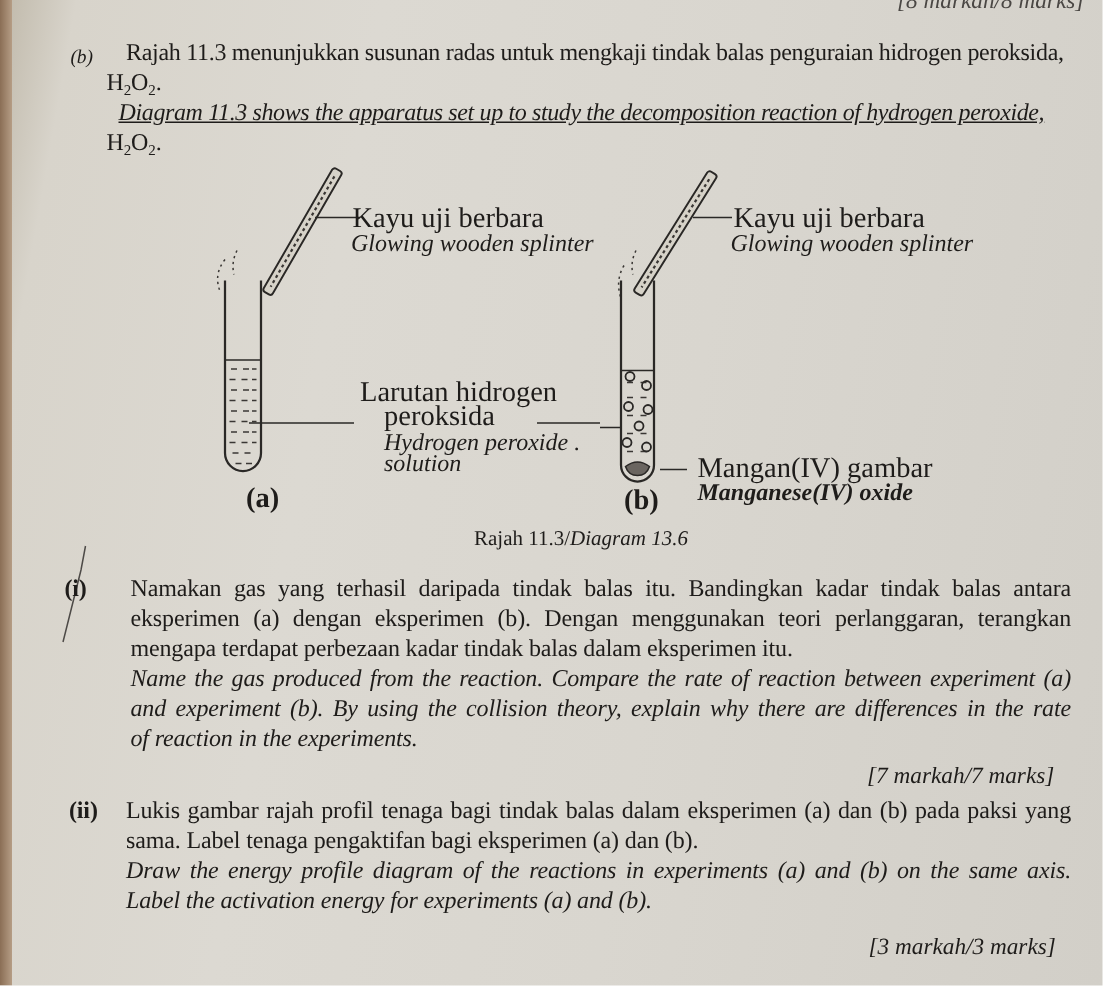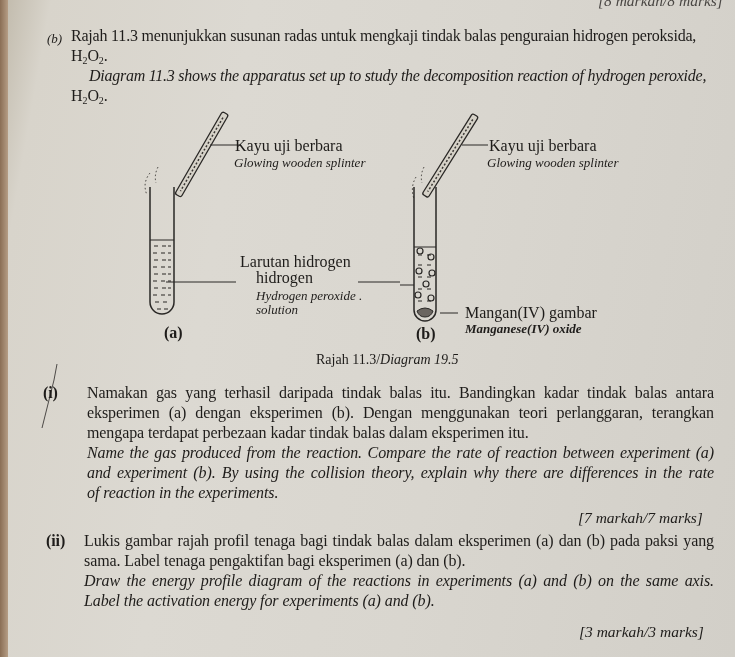--- a/index.html
+++ b/index.html
@@ -6,38 +6,38 @@
   body {
     width: 735px; height: 657px; overflow: hidden; position: relative;
     background: linear-gradient(100deg, #bfb8a9 0%, #d8d4cb 6%, #dcd9d2 30%, #d9d6cf 60%, #d2cfc8 100%);
     font-family: "Liberation Serif", serif; color: #1e1c1a;
   }
   .edge { position:absolute; left:0; top:0; width:8px; height:657px; background: linear-gradient(90deg,#8a6e55,#b59d85); }
   .abs { position:absolute; white-space:nowrap; }
   .it { font-style: italic; }
   .marks { font-size: 15.5px; }
   .q-text { font-size: 16px; line-height: 20px; letter-spacing: -0.1px; }
-  .lbl { font-size: 16px; line-height: 16px; }
-  .lbl-it { font-size: 13px; line-height: 15px; font-style: italic; }
+  .lbl { font-size: 19px; line-height: 16px; }
+  .lbl-it { font-size: 16px; line-height: 15px; font-style: italic; }
   .caption { font-size: 14px; }
   .sub { font-size: 10px; vertical-align: -3px; }
   .justify { text-align: justify; text-align-last: justify; white-space: normal; }
   svg { position:absolute; }
 </style>
 </head>
 <body>
 
 <div class="edge"></div>
 
 <div class="abs marks it" style="left:598px; top:-8px; color:#4a4744;">[8 markah/8 marks]</div>
 
 <div class="abs q-text" style="left:47px; top:28px;"><span class="it" style="font-size:13px;">(b)</span></div>
-<div class="abs q-text" style="left:71px; top:26px; letter-spacing:-0.2px;">Rajah 11.3 menunjukkan susunan radas untuk mengkaji tindak balas penguraian hidrogen peroksida,</div>
+<div class="abs q-text" style="left:84px; top:26px; letter-spacing:-0.2px;">Rajah 11.3 menunjukkan susunan radas untuk mengkaji tindak balas penguraian hidrogen peroksida,</div>
 <div class="abs q-text" style="left:71px; top:46px;"><span>H</span><span class="sub">2</span><span>O</span><span class="sub">2</span><span>.</span></div>
-<div class="abs q-text it" style="left:89px; top:66px; letter-spacing:-0.25px;">Diagram 11.3 shows the apparatus set up to study the decomposition reaction of hydrogen peroxide,</div>
+<div class="abs q-text it" style="left:79px; top:66px; letter-spacing:-0.25px;text-decoration:underline;">Diagram 11.3 shows the apparatus set up to study the decomposition reaction of hydrogen peroxide,</div>
 <div class="abs q-text" style="left:71px; top:86px;"><span>H</span><span class="sub">2</span><span>O</span><span class="sub">2</span><span>.</span></div>
 
 <svg style="left:140px; top:105px;" width="260" height="230">
 
   <g transform="translate(85,8) rotate(30)">
     <rect x="-3" y="0" width="7" height="95" fill="#d6d2c8" stroke="#2a2826" stroke-width="1.3" rx="2"></rect>
     <line x1="0.5" y1="5" x2="0.5" y2="90" stroke="#3a3734" stroke-width="1.5" stroke-dasharray="2,2"></line>
   </g>
 
   <path d="M10 68 q-8 10 -3 22 M18 62 q-4 8 -2 16" fill="none" stroke="#3a3734" stroke-width="1" stroke-dasharray="1.5,2.5"></path>
@@ -77,21 +77,21 @@
     <line x1="17" y1="204" x2="21" y2="204"></line>
       <line x1="24" y1="204" x2="28" y2="204"></line>
   </g>
 
   <line x1="26" y1="177" x2="96" y2="177" stroke="#2a2826" stroke-width="1"></line>
   <line x1="218" y1="177" x2="260" y2="177" stroke="#2a2826" stroke-width="1"></line>
 </svg>
 <div class="abs lbl" style="left:235px; top:138px;">Kayu uji berbara</div>
 <div class="abs lbl-it" style="left:234px; top:155px;">Glowing wooden splinter</div>
 <div class="abs lbl" style="left:240px; top:254px;">Larutan hidrogen</div>
-<div class="abs lbl" style="left:256px; top:270px;">hidrogen</div>
+<div class="abs lbl" style="left:256px; top:270px;">peroksida</div>
 <div class="abs lbl-it" style="left:256px; top:288px;">Hydrogen peroxide .</div>
 <div class="abs lbl-it" style="left:256px; top:302px;">solution</div>
 <div class="abs lbl" style="left:164px; top:325px; font-weight:bold;">(a)</div>
 
 <svg style="left:400px; top:105px;" width="110" height="230">
   <g transform="translate(75,10) rotate(32)">
     <rect x="-3" y="0" width="7" height="95" fill="#d6d2c8" stroke="#2a2826" stroke-width="1.3" rx="2"></rect>
     <line x1="0.5" y1="5" x2="0.5" y2="90" stroke="#3a3734" stroke-width="1.5" stroke-dasharray="2,2"></line>
   </g>
   <path d="M16 72 q-6 10 -2 22 M24 62 q-4 8 -2 16" fill="none" stroke="#3a3734" stroke-width="1" stroke-dasharray="1.5,2.5"></path>
@@ -122,21 +122,21 @@
   <path d="M17 206 q8 -6 16 0 q-2 6 -8 6 q-6 0 -8 -6 z" fill="#6a6560" stroke="#2a2826" stroke-width="1"></path>
   <line x1="0" y1="180" x2="14" y2="180" stroke="#2a2826" stroke-width="1"></line>
   <line x1="40" y1="208" x2="58" y2="208" stroke="#2a2826" stroke-width="1"></line>
 </svg>
 <div class="abs lbl" style="left:489px; top:138px;">Kayu uji berbara</div>
 <div class="abs lbl-it" style="left:487px; top:155px;">Glowing wooden splinter</div>
 <div class="abs lbl" style="left:465px; top:305px;">Mangan(IV) gambar</div>
 <div class="abs lbl-it" style="left:465px; top:321px;font-weight:bold;">Manganese(IV) oxide</div>
 <div class="abs lbl" style="left:416px; top:326px; font-weight:bold;">(b)</div>
 
-<div class="abs caption" style="left:316px; top:352px;"><span>Rajah 11.3/</span><span class="it">Diagram 19.5</span></div>
+<div class="abs caption" style="left:316px; top:352px;"><span>Rajah 11.3/</span><span class="it">Diagram 13.6</span></div>
 
 <svg style="left:40px; top:362px;" width="30" height="70">
   <path d="M17 2 L14 18 L2 66" fill="none" stroke="#4d4a47" stroke-width="1"></path>
 </svg>
 
 <div class="abs q-text" style="left:43px; top:383px; font-weight:bold;">(i)</div>
 <div class="abs q-text justify" style="left:87px; top:383px; width:627px;">Namakan gas yang terhasil daripada tindak balas itu. Bandingkan kadar tindak balas antara</div>
 <div class="abs q-text justify" style="left:87px; top:403px; width:627px;">eksperimen (a) dengan eksperimen (b). Dengan menggunakan teori perlanggaran, terangkan</div>
 <div class="abs q-text" style="left:87px; top:423px;text-align:center;">mengapa terdapat perbezaan kadar tindak balas dalam eksperimen itu.</div>
 <div class="abs q-text it justify" style="left:87px; top:443px; width:627px;">Name the gas produced from the reaction. Compare the rate of reaction between experiment (a)</div>

